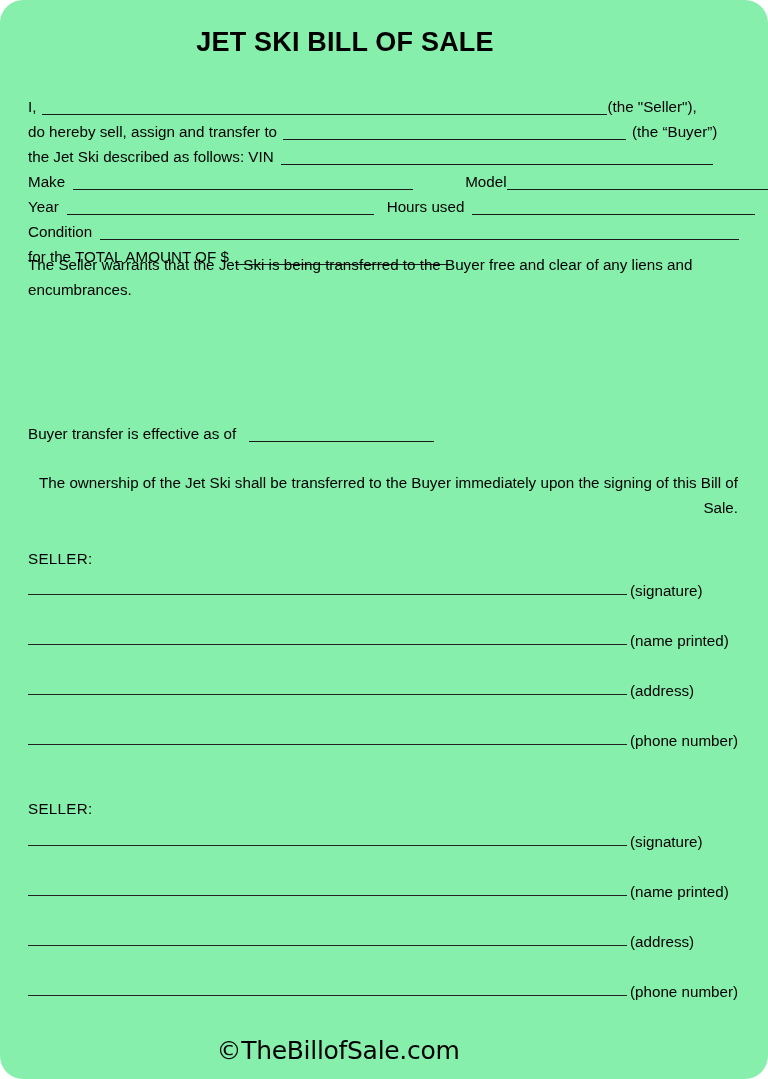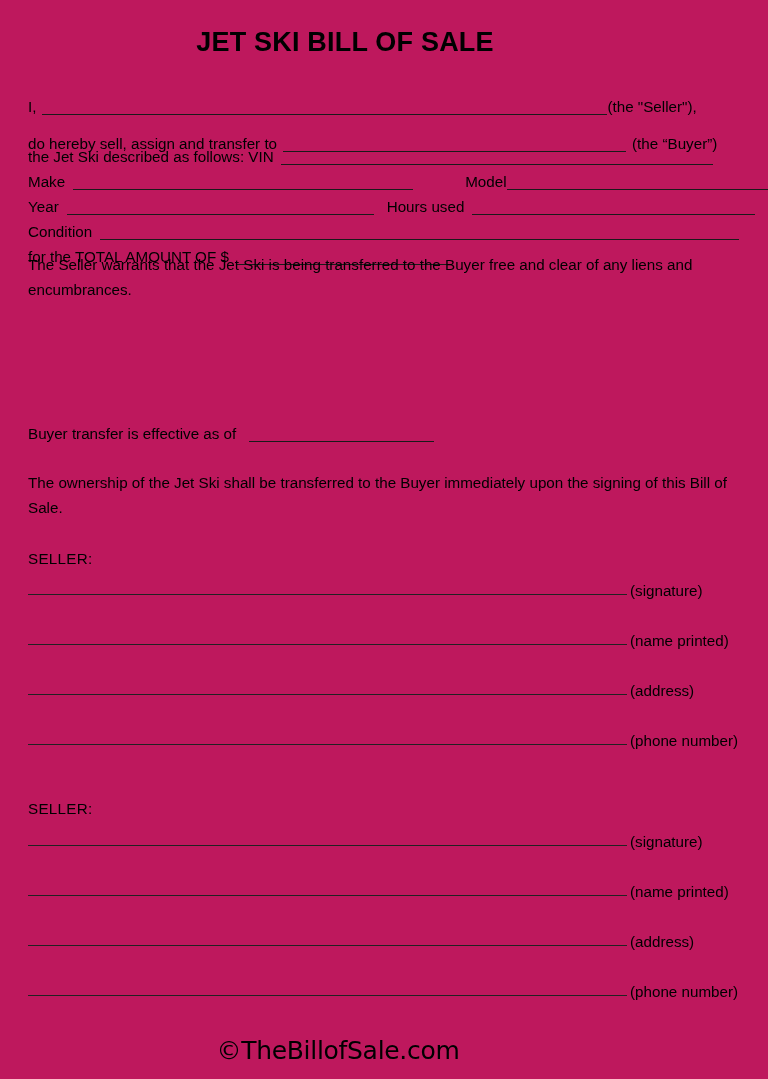--- a/index.html
+++ b/index.html
@@ -15,21 +15,22 @@
     font-family: "Liberation Sans", sans-serif;
     color: #000000;
     overflow: hidden;
   }
 
   .page {
     position: absolute;
     left: 0; top: 0;
     width: 768px;
     height: 1079px;
-    background: #be185d;
+    background: #86efac;
+    border-radius: 23px;
   }
 
   
   .doc-title {
     position: absolute;
     left: 0;
     top: 28px;
     width: 690px;
     text-align: center;
     font-size: 27px;
@@ -128,21 +129,21 @@
 
   <div class="doc-title">JET SKI BILL OF SALE</div>
 
   <div class="body-area">
 
     <div class="fline">
       <span class="lbl">I,</span><span class="rule" style="width:565px; margin-left:6px;"></span><span class="lbl">(the "Seller"),</span>
     </div>
 
     <div class="fline">
-      <span class="lbl">do hereby sell, assign and transfer to</span><span class="rule" style="width:343px; margin-left:6px;"></span><span class="lbl" style="margin-left:6px;margin-top:12px;">(the “Buyer”)</span>
+      <span class="lbl">do hereby sell, assign and transfer to</span><span class="rule" style="width:343px; margin-left:6px;"></span><span class="lbl" style="margin-left:6px;">(the “Buyer”)</span>
     </div>
 
     <div class="fline">
       <span class="lbl">the Jet Ski described as follows: VIN</span><span class="rule" style="width:432px; margin-left:7px;"></span>
     </div>
 
     <div class="fline">
       <span class="lbl">Make</span><span class="rule" style="width:340px; margin-left:8px;"></span><span class="lbl" style="margin-left:52px;">Model</span><span class="rule" style="width:266px; margin-left:0px;"></span>
     </div>
 
@@ -160,21 +161,21 @@
 
   </div>
 
   <div class="para" style="top:252px;">The Seller warrants that the Jet Ski is being transferred to the Buyer free and clear of any liens and encumbrances.</div>
 
 
   <div class="fline" style="position:absolute; left:28px; top:421px; width:700px;">
     <span class="lbl">Buyer transfer is effective as of</span><span class="rule" style="width:185px; margin-left:13px;"></span>
   </div>
 
-  <div class="para" style="top:470px; width:710px;">The ownership of the Jet Ski shall be transferred to the Buyer immediately upon the signing of this Bill of Sale.</div>
+  <div class="para" style="top:470px; width:710px;text-align:right;">The ownership of the Jet Ski shall be transferred to the Buyer immediately upon the signing of this Bill of Sale.</div>
 
   <div class="sig-head" style="top:549px;">SELLER:</div>
 
   <div class="sig-row" style="top:575px;">
     <span class="sig-rule"></span>
     <span class="sig-label">(signature)</span>
   </div>
 
   <div class="sig-row" style="top:625px;">
     <span class="sig-rule"></span>

